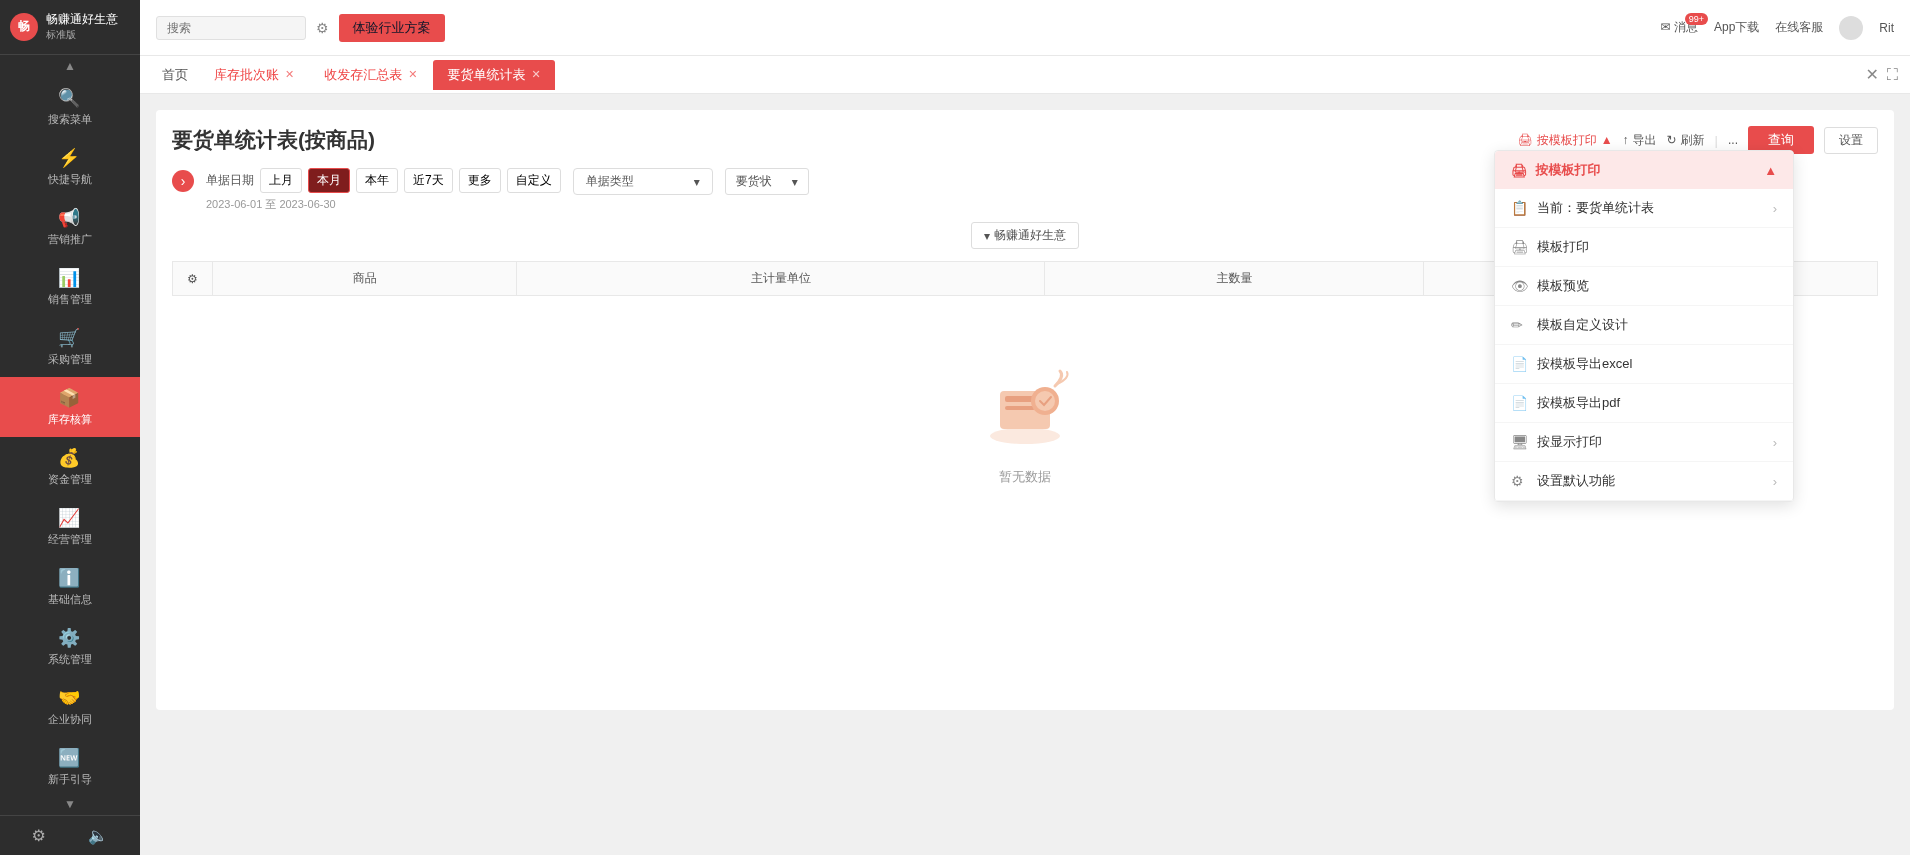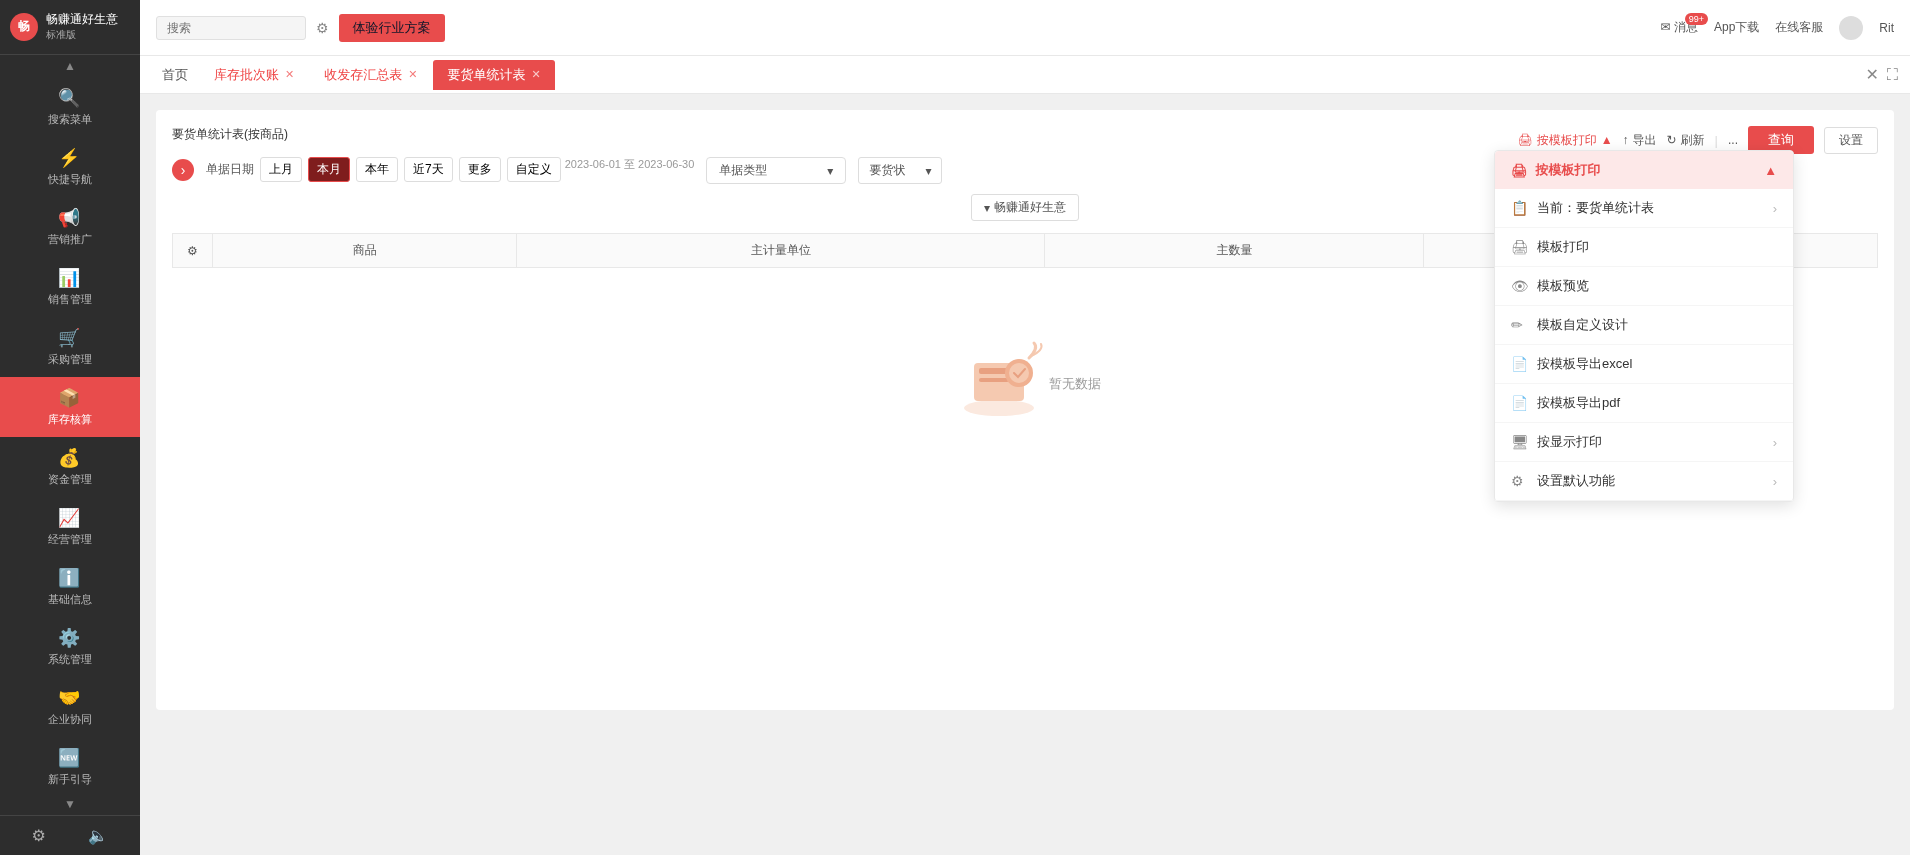--- a/index.html
+++ b/index.html
@@ -159,22 +159,22 @@
     
     .page-card {
       background: #fff;
       border-radius: 4px;
       padding: 16px;
       min-height: 600px;
       position: relative;
     }
 
     .page-title {
-      font-size: 12px;
-      font-weight: normal;
+      font-size: 21px;
+      font-weight: bold;
       color: #333;
       margin-bottom: 14px;
     }
 
     
     .filter-bar {
       display: flex;
       align-items: flex-start;
       gap: 12px;
       margin-bottom: 10px;
@@ -187,21 +187,21 @@
       width: 22px; height: 22px;
       border-radius: 50%;
       cursor: pointer;
       font-size: 14px;
       display: flex; align-items: center; justify-content: center;
       flex-shrink: 0;
       margin-top: 2px;
     }
     .filter-group {
       display: flex;
-      flex-direction: row;
+      flex-direction: column;
       gap: 4px;
     }
     .filter-row {
       display: flex;
       align-items: center;
       gap: 6px;
     }
     .filter-label { color: #555; font-size: 12px; }
     .date-btn {
       border: 1px solid #ddd;
@@ -273,21 +273,21 @@
       font-size: 12px;
       color: #555;
       font-weight: normal;
       text-align: center;
     }
     .th-settings { width: 40px; }
 
     
     .empty-state {
       display: flex;
-      flex-direction: row;
+      flex-direction: column;
       align-items: center;
       justify-content: center;
       padding: 60px 0;
     }
     .empty-icon {
       width: 100px;
       height: 100px;
       margin-bottom: 12px;
     }
     .empty-text { color: #999; font-size: 13px; }

